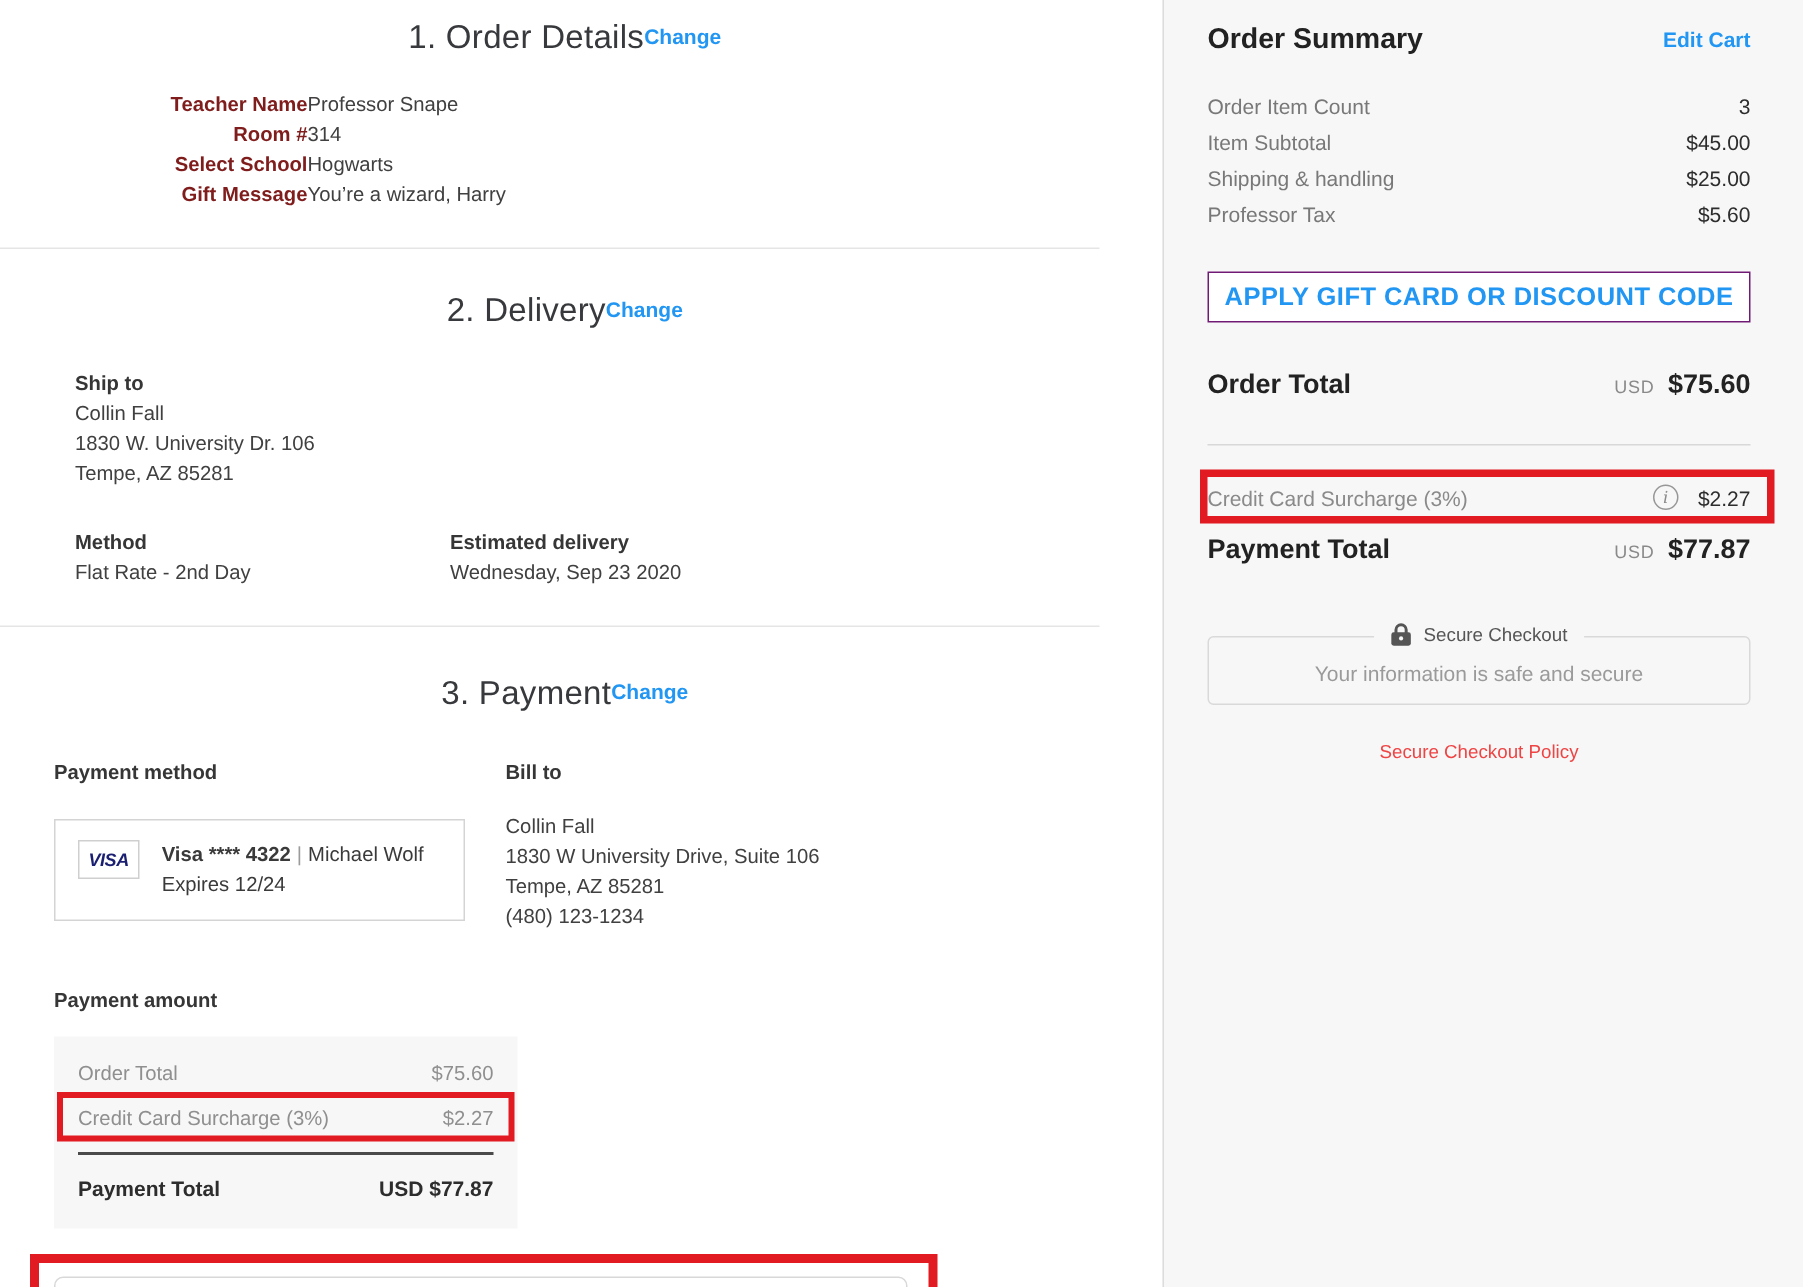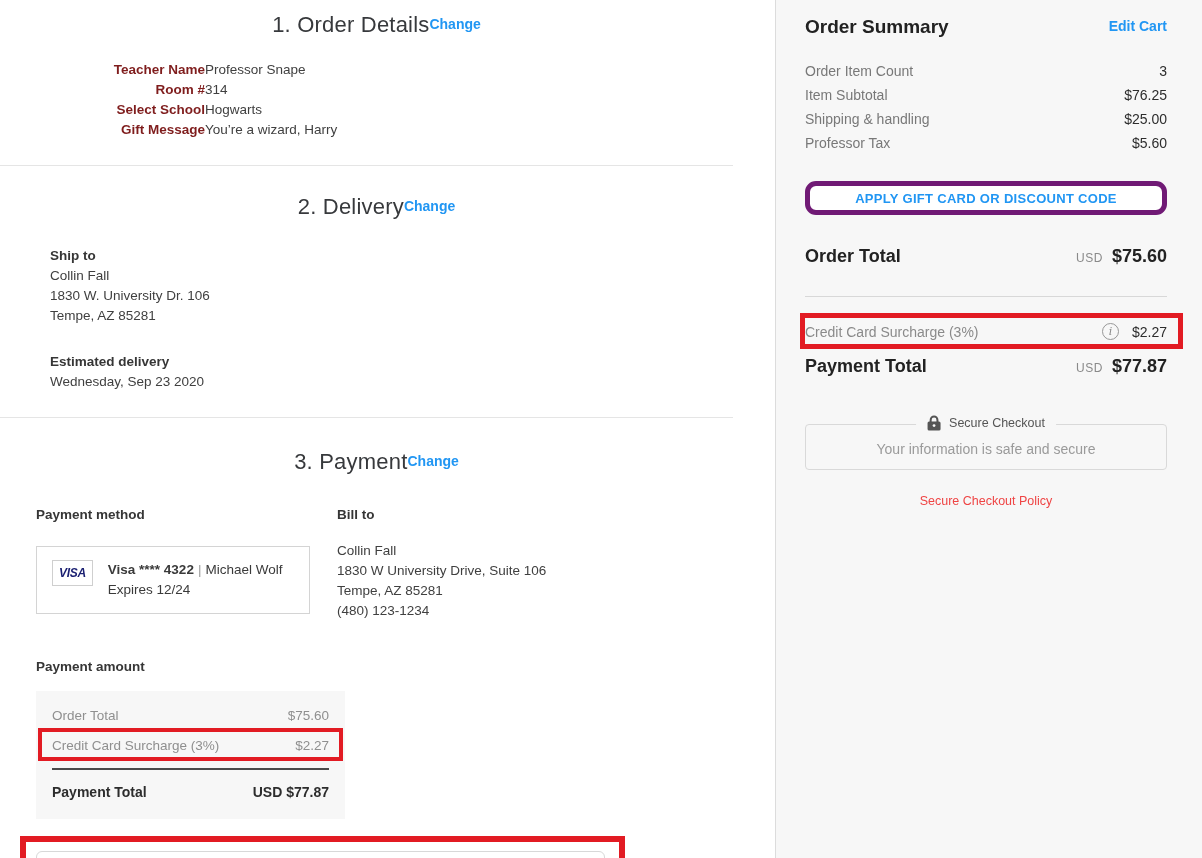--- a/index.html
+++ b/index.html
@@ -57,21 +57,21 @@
 
   
   .sidebar { flex:1; background:#f7f7f7; border-left:1px solid #dcdcdc; padding:16px 35px 0 29px; }
   .summary-header { display:flex; justify-content:space-between; align-items:flex-start; }
   .summary-title { font-size:19px; font-weight:700; color:#222; }
   .edit-cart { color:#2196f3; font-weight:700; font-size:14px; margin-top:2px; cursor:pointer; }
   .summary-rows { margin-top:21px; }
   .summary-row { display:flex; justify-content:space-between; font-size:14px; line-height:24px; }
   .summary-row .lbl { color:#787878; }
   .summary-row .val { color:#2d2d2d; }
-  .apply-btn { margin-top:26px; width:100%; height:34px; background:#fff; border:5px solid #701a75; border-radius:11px; color:#2196f3; font-weight:700; font-size:13px; letter-spacing:.3px; display:flex; align-items:center; justify-content:center; cursor:pointer; white-space:nowrap; }
+  .apply-btn { margin-top:26px; width:100%; height:34px; background:#fff; border:1px solid #701a75; border-radius:0; color:#2196f3; font-weight:700; font-size:17px; letter-spacing:.3px; display:flex; align-items:center; justify-content:center; cursor:pointer; white-space:nowrap; }
   .total-row { display:flex; justify-content:space-between; align-items:baseline; margin-top:31px; }
   .total-label { font-size:18px; font-weight:700; color:#222; }
   .total-value-group { display:flex; align-items:baseline; gap:9px; }
   .currency { font-size:12px; color:#8a8a8a; letter-spacing:.5px; }
   .total-value { font-size:18px; font-weight:700; color:#222; }
   .panel-divider { border:0; border-top:1px solid #d8d8d8; margin-top:29px; }
   .surcharge-row { position:relative; margin-top:26px; display:flex; justify-content:space-between; align-items:center; font-size:14px; }
   .surcharge-row .s-lbl { color:#8a8a8a; }
   .surcharge-row .red-frame { left:-5px; right:-16px; top:-10px; bottom:-9px; border-width:5px; }
   .surcharge-right { display:flex; align-items:center; gap:13px; color:#2d2d2d; }
@@ -116,20 +116,24 @@
     <a class="change-link">Change</a>
   </div>
   <div class="ship-block">
     <div class="block-label">Ship to</div>
     <div class="addr-line">Collin Fall</div>
     <div class="addr-line">1830 W. University Dr. 106</div>
     <div class="addr-line">Tempe, AZ 85281</div>
   </div>
   <div class="method-cols">
     <div class="method-col">
+      <div class="block-label">Method</div>
+      <div class="addr-line">Flat Rate - 2nd Day</div>
+    </div>
+    <div class="method-col">
       <div class="block-label">Estimated delivery</div>
       <div class="addr-line">Wednesday, Sep 23 2020</div>
     </div>
   </div>
   <hr class="section-divider">
 
   <div class="section-header" style="margin-top:31px;">
     <div class="section-title">3. Payment</div>
     <a class="change-link">Change</a>
   </div>
@@ -189,21 +193,21 @@
     <a class="edit-cart">Edit Cart</a>
   </div>
 
   <div class="summary-rows">
     <div class="summary-row">
       <span class="lbl">Order Item Count</span>
       <span class="val">3</span>
     </div>
     <div class="summary-row">
       <span class="lbl">Item Subtotal</span>
-      <span class="val">$76.25</span>
+      <span class="val">$45.00</span>
     </div>
     <div class="summary-row">
       <span class="lbl">Shipping &amp; handling</span>
       <span class="val">$25.00</span>
     </div>
     <div class="summary-row">
       <span class="lbl">Professor Tax</span>
       <span class="val">$5.60</span>
     </div>
   </div>

